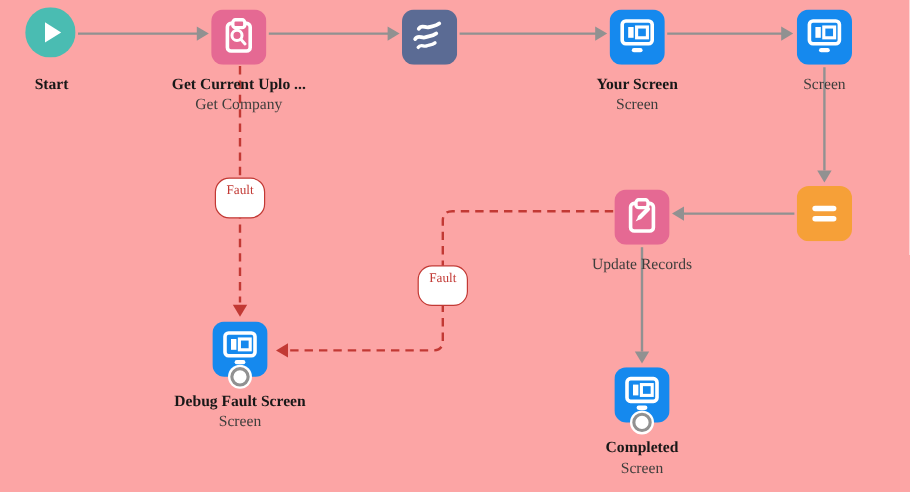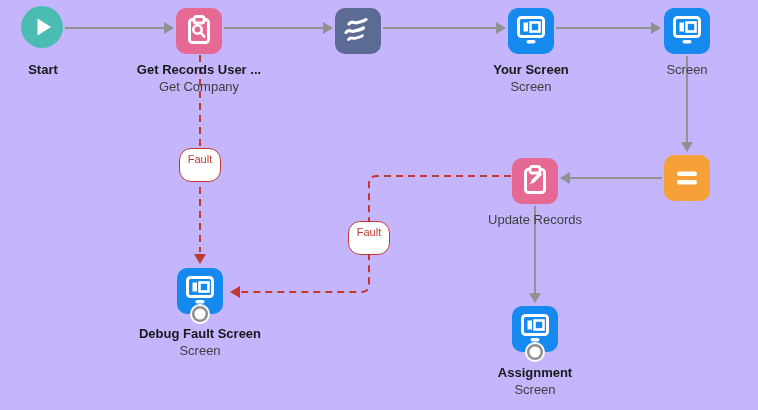--- a/index.html
+++ b/index.html
@@ -1,18 +1,18 @@
 <!DOCTYPE html>
 <html><head>
 <meta charset="utf-8">
 <style>
   html,body{margin:0;padding:0;background:#fff;}
   #canvas{
-    position:relative;width:758px;height:410px;background:#c4b5fd;overflow:hidden;
-    font-family:Liberation Sans, sans-serif;
+    position:relative;width:758px;height:410px;background:#fca5a5;overflow:hidden;
+    font-family:Liberation Serif, serif;
   }
   #connectors{position:absolute;left:0;top:0;z-index:1;}
   .gray-line{stroke:#919191;stroke-width:2;fill:none;}
   .gray-head{fill:#919191;}
   .fault-line{stroke:#C23934;stroke-width:2;fill:none;stroke-dasharray:7 5;}
   .fault-head{fill:#C23934;}
   .node{position:absolute;z-index:2;cursor:pointer;}
   .node svg{display:block;}
   .nodelabel{
     position:absolute;z-index:2;transform:translateX(-50%);
@@ -84,21 +84,21 @@
   <div class="node" style="left:176px;top:8px;">
     <svg width="46" height="46" viewBox="0 0 46 46">
       <rect width="46" height="46" rx="10" fill="#E56993"></rect>
       <rect x="13.5" y="11.5" width="19" height="23" rx="3" fill="none" stroke="#fff" stroke-width="3"></rect>
       <rect x="18" y="8.5" width="10" height="6.5" rx="2.2" fill="#E56993" stroke="#fff" stroke-width="2.8"></rect>
       <circle cx="21.5" cy="21.5" r="4.2" fill="none" stroke="#fff" stroke-width="2.5"></circle>
       <path d="M24.7,24.7 L28.2,28.6" stroke="#fff" stroke-width="2.5" stroke-linecap="round"></path>
     </svg>
   </div>
   <div class="nodelabel" style="left:199px;top:61px;">
-    <div class="name">Get Records User ...</div>
+    <div class="name">Get Current Uplo ...</div>
     <div class="type">Get Company</div>
   </div>
 
   <div class="node" style="left:335px;top:8px;">
     <svg width="46" height="46" viewBox="0 0 46 46">
       <rect width="46" height="46" rx="10" fill="#5B6B94"></rect>
       <path d="M14,16 C16.5,12 19.5,15.8 22.5,14.6 C25,13.6 28,14 31,11.6" fill="none" stroke="#fff" stroke-width="3.2" stroke-linecap="round"></path>
       <path d="M11,24.5 C13.5,20.5 16.5,24.3 19.5,23.1 C22,22.1 25,22.5 28.5,19.9" fill="none" stroke="#fff" stroke-width="3.2" stroke-linecap="round"></path>
       <path d="M13.5,31.5 C15.5,28.3 18,31.2 20.5,30.2 C22.5,29.4 25,29.7 27.5,27.7" fill="none" stroke="#fff" stroke-width="2.8" stroke-linecap="round"></path>
     </svg>
@@ -159,21 +159,21 @@
       <rect x="15.5" y="14.5" width="4.5" height="9" fill="#fff"></rect>
       <rect x="22.5" y="14.5" width="9" height="9" fill="none" stroke="#fff" stroke-width="2.6"></rect>
       <rect x="18.5" y="32" width="9" height="3.6" rx="1.8" fill="#fff"></rect>
       <g>
         <circle cx="23" cy="46" r="10" fill="#fff"></circle>
         <circle cx="23" cy="46" r="6.8" fill="#fff" stroke="#919191" stroke-width="2.6"></circle>
       </g>
     </svg>
   </div>
   <div class="nodelabel" style="left:535px;top:364px;">
-    <div class="name">Assignment</div>
+    <div class="name">Completed</div>
     <div class="type">Screen</div>
   </div>
 
   <div class="node" style="left:177px;top:268px;">
     <svg width="46" height="58" viewBox="0 0 46 58">
       <rect width="46" height="46" rx="10" fill="#1589EE"></rect>
       <rect x="10.5" y="9.5" width="25" height="19" rx="3" fill="none" stroke="#fff" stroke-width="3"></rect>
       <rect x="15.5" y="14.5" width="4.5" height="9" fill="#fff"></rect>
       <rect x="22.5" y="14.5" width="9" height="9" fill="none" stroke="#fff" stroke-width="2.6"></rect>
       <rect x="18.5" y="32" width="9" height="3.6" rx="1.8" fill="#fff"></rect>

